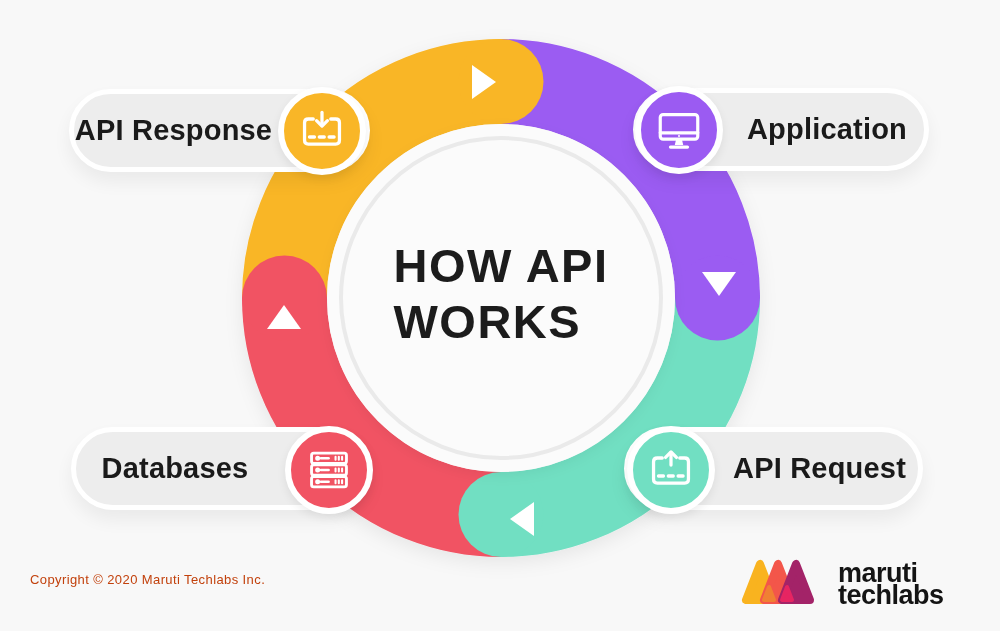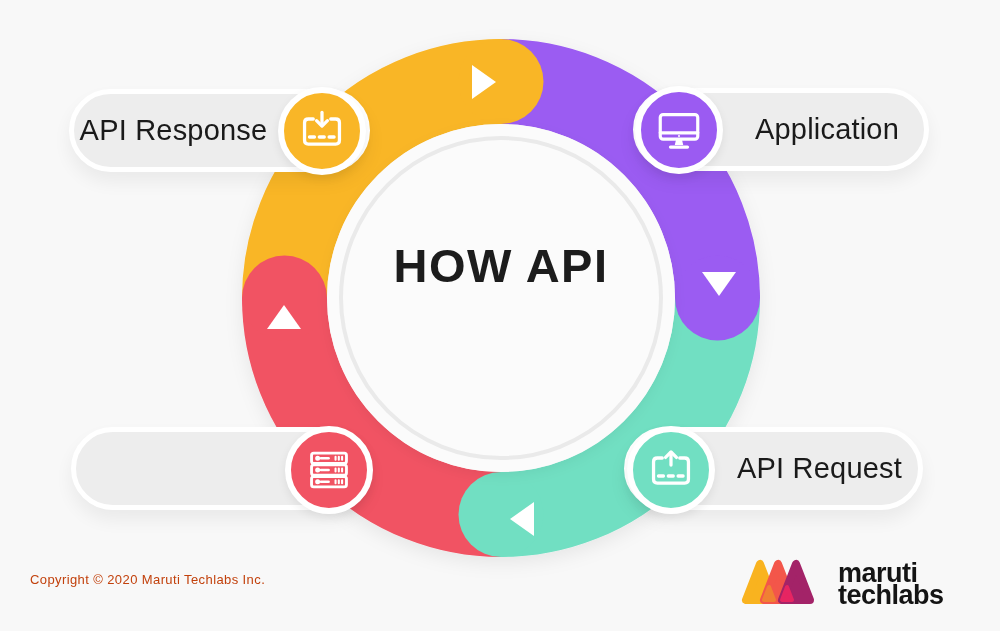--- a/index.html
+++ b/index.html
@@ -20,21 +20,21 @@
   }
 
   
   .pill{
     position:absolute;height:83px;box-sizing:border-box;
     background:#EDEDED;border:5px solid #FFFFFF;border-radius:46px;
     box-shadow:0 10px 18px rgba(0,0,0,0.06);
     display:flex;align-items:center;
   }
   .pill-label{
-    flex:1;text-align:center;color:#1A1A1A;font-weight:normal;font-size:29px;
+    flex:1;text-align:center;color:#1A1A1A;font-weight:bold;font-size:29px;
     letter-spacing:0.2px;white-space:nowrap;
   }
   .pill-tl{left:69px;top:89px;width:301px;padding-right:92px;}
   .pill-tr{left:633px;top:88px;width:296px;padding-left:92px;}
   .pill-br{left:624px;top:427px;width:299px;padding-left:92px;}
   .pill-bl{left:71px;top:427px;width:300px;padding-right:92px;}
 
   .icon-circle{
     position:absolute;width:88px;height:88px;box-sizing:border-box;
     border:6px solid #FFFFFF;border-radius:50%;
@@ -88,20 +88,21 @@
     <circle cx="501" cy="298" r="160" fill="none" stroke-width="4" stroke="#EAEAEA"></circle>
 
     <polygon points="472,65 472,99 496,82" fill="#FFFFFF"></polygon>
     <polygon points="702,272 736,272 719,296" fill="#FFFFFF"></polygon>
     <polygon points="534,502 534,536 510,519" fill="#FFFFFF"></polygon>
     <polygon points="267,329 301,329 284,305" fill="#FFFFFF"></polygon>
   </svg>
 
   <div class="title">
     <div>HOW API</div>
+    <div>WORKS</div>
   </div>
 
   <div class="pill pill-tl">
     <span class="pill-label">API Response</span>
     <span class="icon-circle" style="background-color: rgb(249, 182, 39);">
       <svg width="48" height="48" viewBox="0 0 44 44" fill="none" stroke="#FFFFFF" stroke-width="3" stroke-linecap="round" stroke-linejoin="round">
         <path d="M 14 11 H 9.5 Q 6 11 6 14.5 V 30.5 Q 6 34 9.5 34 H 34.5 Q 38 34 38 30.5 V 14.5 Q 38 11 34.5 11 H 30"></path>
         <path d="M 10.5 27.5 H 33.5" stroke-dasharray="4.6 4.4"></path>
         <path d="M 22 5 V 16.5"></path>
         <path d="M 17 12.5 L 22 17.5 L 27 12.5"></path>
@@ -128,20 +129,21 @@
         <path d="M 14 11 H 9.5 Q 6 11 6 14.5 V 30.5 Q 6 34 9.5 34 H 34.5 Q 38 34 38 30.5 V 14.5 Q 38 11 34.5 11 H 30"></path>
         <path d="M 10.5 27.5 H 33.5" stroke-dasharray="4.6 4.4"></path>
         <path d="M 22 17.5 V 6"></path>
         <path d="M 17 10.5 L 22 5.5 L 27 10.5"></path>
       </svg>
     </span>
     <span class="pill-label">API Request</span>
   </div>
 
   <div class="pill pill-bl">
+    <span class="pill-label">Databases</span>
     <span class="icon-circle" style="background-color: rgb(241, 83, 99);">
       <svg width="48" height="48" viewBox="0 0 44 44" fill="none" stroke="#FFFFFF" stroke-width="2.6" stroke-linecap="round" stroke-linejoin="round">
         <rect x="6" y="6.5" width="32" height="9.4" rx="2"></rect>
         <rect x="6" y="17.3" width="32" height="9.4" rx="2"></rect>
         <rect x="6" y="28.1" width="32" height="9.4" rx="2"></rect>
         <g stroke-width="2.4">
           <circle cx="11.6" cy="11.2" r="1.1" fill="#FFFFFF"></circle>
           <path d="M 14.6 11.2 H 21.6"></path>
           <path d="M 28 9.8 V 12.6 M 31 9.8 V 12.6 M 34 9.8 V 12.6" stroke-width="1.9"></path>
           <circle cx="11.6" cy="22" r="1.1" fill="#FFFFFF"></circle>

